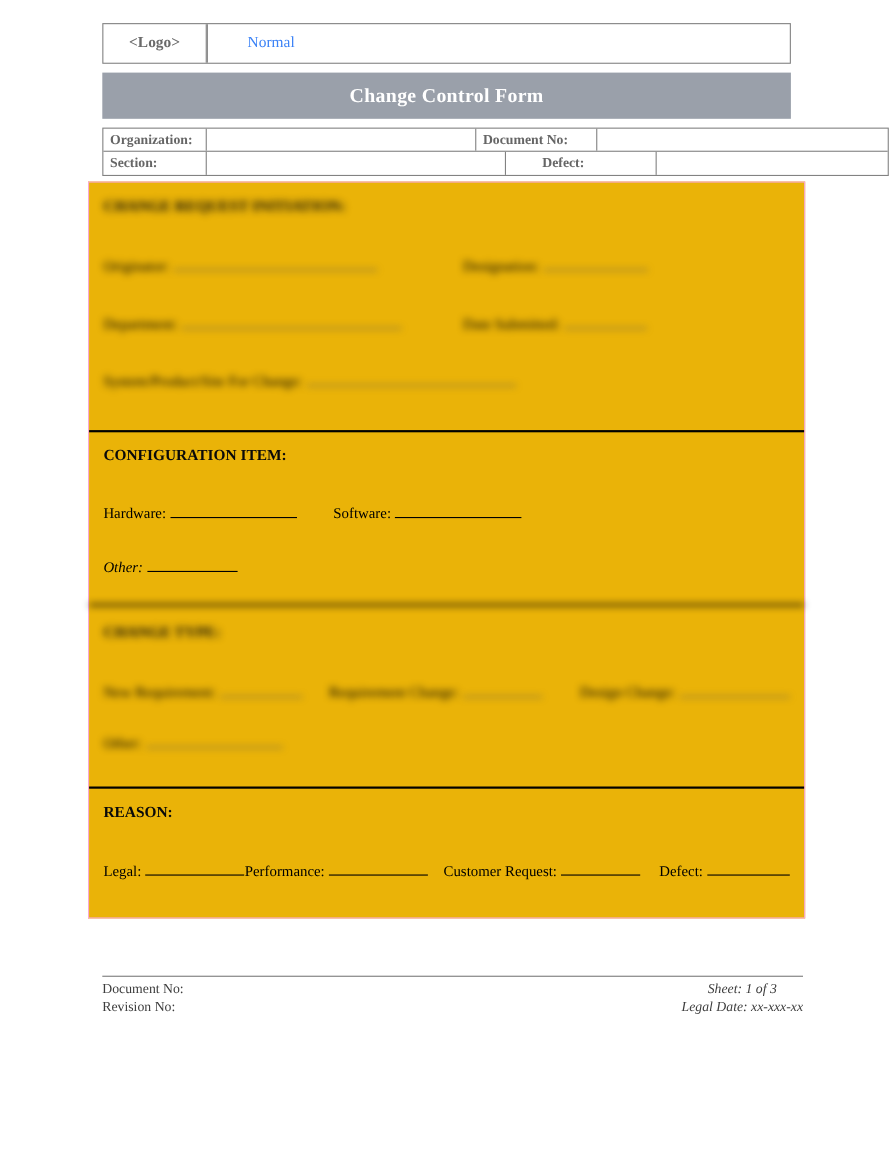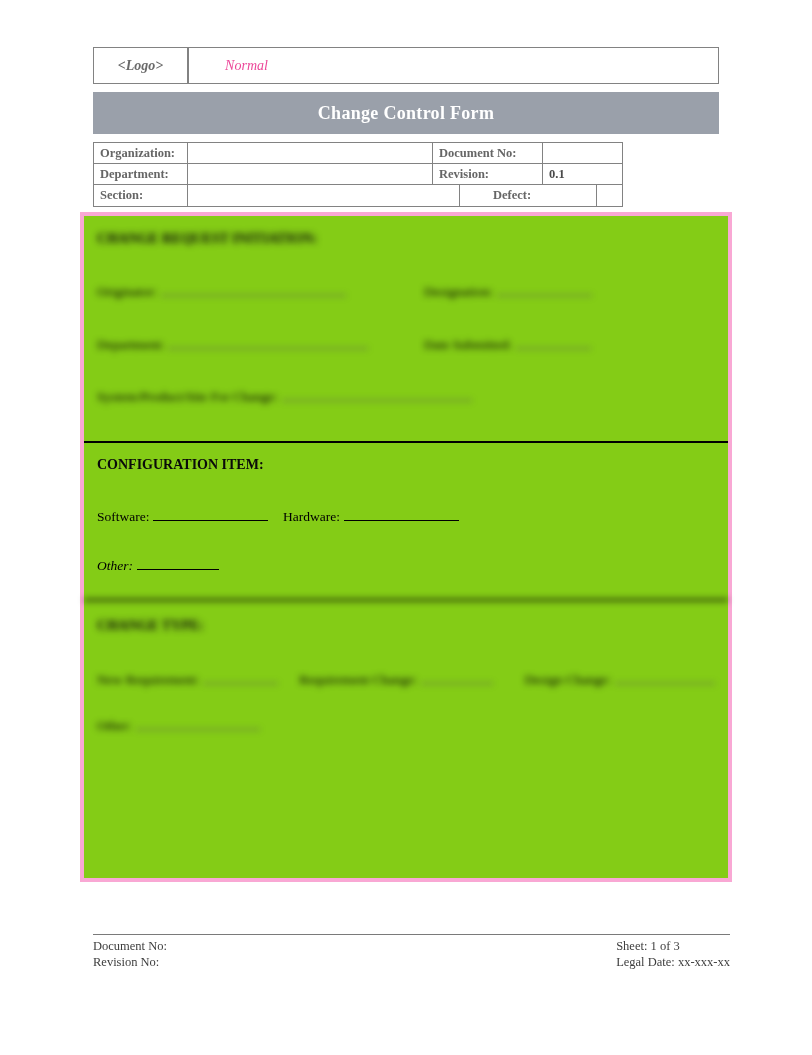--- a/index.html
+++ b/index.html
@@ -2,52 +2,52 @@
 <html><head>
 <meta charset="utf-8">
 <style>
   * { margin: 0; padding: 0; box-sizing: border-box; }
   html, body { background: #ffffff; }
   body { width: 812px; height: 1055px; font-family: "Liberation Serif", "DejaVu Serif", serif; color: #000; }
   .page { position: relative; width: 812px; height: 1055px; background: #fff; overflow: hidden; }
 
   
   .header-table {
-    margin: 47px 0 0 93px; width: 626px; height: 37px;
-    display: flex; border: 1px solid #828282; font-style: italic;
+    margin: 21px 0 0 93px; width: 626px; height: 37px;
+    display: flex; border: 1px solid #828282;
   }
   .header-cell { display: flex; align-items: center; justify-content: center;
     font-weight: bold; font-size: 14px; color: #6a6a6a; }
   .hc-logo { width: 94px; border-right: 1px solid #828282; }
   .hc-company { flex: 1; }
-  .hc-class { width: 116px; border-left: 1px solid #828282; font-weight: normal; color: #ec4899; }
+  .hc-class { width: 116px; border-left: 1px solid #828282; font-weight: normal; color: #3b82f6; }
 
   
   .title-bar {
     margin: 8px 0 0 93px; width: 626px; height: 42px; background: #9aa0aa;
     color: #ffffff; font-weight: bold; font-size: 18px; letter-spacing: 0.3px;
     display: flex; align-items: center; justify-content: center;
   }
 
   
-  .info-table { margin: 8px 0 0 93px; width: 530px; border: 1px solid #828282; font-size: 12.5px; }
+  .info-table { margin: 8px 0 0 93px; width: 715px; border: 1px solid #828282; font-size: 12.5px; }
   .info-row { display: flex; height: 21px; border-bottom: 1px solid #828282; }
   .info-row:last-child { border-bottom: none; gap: 27px; }
   .info-cell { display: flex; align-items: center; padding-left: 6px; font-weight: bold; color: #666666; }
   .ic-l1 { width: 94px; border-right: 1px solid #828282; }
   .ic-v1 { width: 245px; border-right: 1px solid #828282; }
   .ic-l2 { width: 110px; border-right: 1px solid #828282; }
   .ic-v2 { flex: 1; color: #4a4a4a; }
 
   
   .change-request { margin: 28px 0 0 95px; font-weight: bold; font-size: 15px; line-height: 19px; color: #000; }
   .cr-blank { display: inline-block; width: 108px; height: 12px; border-bottom: 2px solid #000; margin-left: 5px; }
 
   
-  .form-box { margin: 5px 0 0 80px; width: 652px; height: 670px; border: 4px solid #f9a8d4; background: #84cc16; }
+  .form-box { margin: 5px 0 0 80px; width: 652px; height: 670px; border: 1px solid #f9a8d4; background: #eab308; }
   .sec { padding: 0 13px; overflow: hidden; }
   .sec-divider { border-top: 2px solid #000; }
   .sec-1 { height: 225px; padding-top: 13px; }
   .sec-2 { height: 158px; padding-top: 12px; }
   .sec-3 { height: 166px; padding-top: 15px; }
   .sec-4 { height: 117px; padding-top: 13px; }
   .sec-heading { font-weight: bold; font-size: 14px; line-height: 19px; color: #0a0a0a; }
   .field-row { display: flex; align-items: baseline; font-size: 13.5px; line-height: 19px; }
   .field { white-space: nowrap; }
   .blank { display: inline-block; height: 12px; border-bottom: 1.5px solid #000; margin-left: 4px; }
@@ -59,21 +59,21 @@
   .s2-r1 { margin-top: 33px; } .s2-r2 { margin-top: 30px; font-style: italic; }
   .s3-r1 { margin-top: 35px; } .s3-r2 { margin-top: 27px; }
   .s4-r1 { margin-top: 33px; }
 
   
   .footer {
     margin: 52px 0 0 93px; width: 637px; border-top: 1px solid #7a7a7a;
     padding-top: 3px; display: flex; justify-content: space-between;
     font-size: 12.5px; line-height: 16px; color: #3d3d3d;
   }
-  .footer-right { text-align: left; }
+  .footer-right { text-align: center; font-style: italic; }
 </style>
 </head>
 <body>
 
 <div class="page">
 
   <div class="header-table">
     <div class="header-cell hc-logo">&lt;Logo&gt;</div>
     <div class="header-cell hc-class">Normal</div>
   </div>
@@ -81,26 +81,20 @@
   <div class="title-bar">
     <span>Change Control Form</span>
   </div>
 
   <div class="info-table">
     <div class="info-row">
       <div class="info-cell ic-l1">Organization:</div>
       <div class="info-cell ic-v1"></div>
       <div class="info-cell ic-l2">Document No:</div>
       <div class="info-cell ic-v2"></div>
-    </div>
-    <div class="info-row">
-      <div class="info-cell ic-l1">Department:</div>
-      <div class="info-cell ic-v1"></div>
-      <div class="info-cell ic-l2">Revision:</div>
-      <div class="info-cell ic-v2">0.1</div>
     </div>
     <div class="info-row">
       <div class="info-cell ic-l1">Section:</div>
       <div class="info-cell ic-v1"></div>
       <div class="info-cell ic-l2">Defect:</div>
     </div>
   </div>
 
 
   <div class="form-box">
@@ -116,40 +110,49 @@
         <span class="field"><span>Date Submitted:</span><span class="blank" style="width:75px"></span></span>
       </div>
       <div class="field-row s1-r3">
         <span class="field"><span>System/Product/Site For Change:</span><span class="blank" style="width:190px"></span></span>
       </div>
     </div>
 
     <div class="sec sec-2 sec-divider">
       <div class="sec-heading">CONFIGURATION ITEM:</div>
       <div class="field-row s2-r1">
+        <span class="field" style="width:209px"><span>Hardware:</span><span class="blank" style="width:115px"></span></span>
         <span class="field" style="width:186px"><span>Software:</span><span class="blank" style="width:115px"></span></span>
-        <span class="field" style="width:209px"><span>Hardware:</span><span class="blank" style="width:115px"></span></span>
       </div>
       <div class="field-row s2-r2">
         <span class="field"><span>Other:</span><span class="blank" style="width:82px"></span></span>
       </div>
     </div>
 
     <div class="sec sec-3 sec-divider blurred">
       <div class="sec-heading">CHANGE TYPE:</div>
       <div class="field-row s3-r1">
         <span class="field" style="width:211px"><span>New Requirement:</span><span class="blank" style="width:75px"></span></span>
         <span class="field" style="width:235px"><span>Requirement Change:</span><span class="blank" style="width:72px"></span></span>
         <span class="field"><span>Design Change:</span><span class="blank" style="width:100px"></span></span>
       </div>
       <div class="field-row s3-r2">
         <span class="field"><span>Other:</span><span class="blank" style="width:124px"></span></span>
       </div>
     </div>
 
+    <div class="sec sec-4 sec-divider">
+      <div class="sec-heading">REASON:</div>
+      <div class="field-row s4-r1">
+        <span class="field" style="width:134px"><span>Legal:</span><span class="blank" style="width:90px"></span></span>
+        <span class="field" style="width:189px"><span>Performance:</span><span class="blank" style="width:90px"></span></span>
+        <span class="field" style="width:205px"><span>Customer Request:</span><span class="blank" style="width:72px"></span></span>
+        <span class="field"><span>Defect:</span><span class="blank" style="width:75px"></span></span>
+      </div>
+    </div>
 
   </div>
 
   <div class="footer">
     <div class="footer-left">
       <div>Document No:</div>
       <div>Revision No:</div>
     </div>
     <div class="footer-right">
       <div>Sheet: 1 of 3</div>

